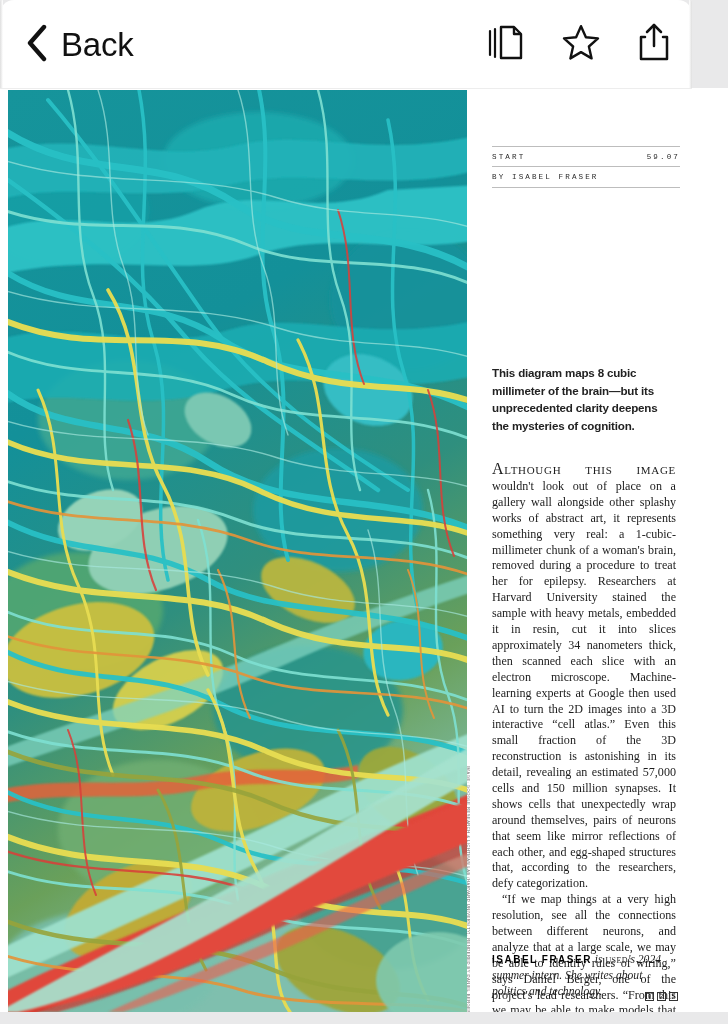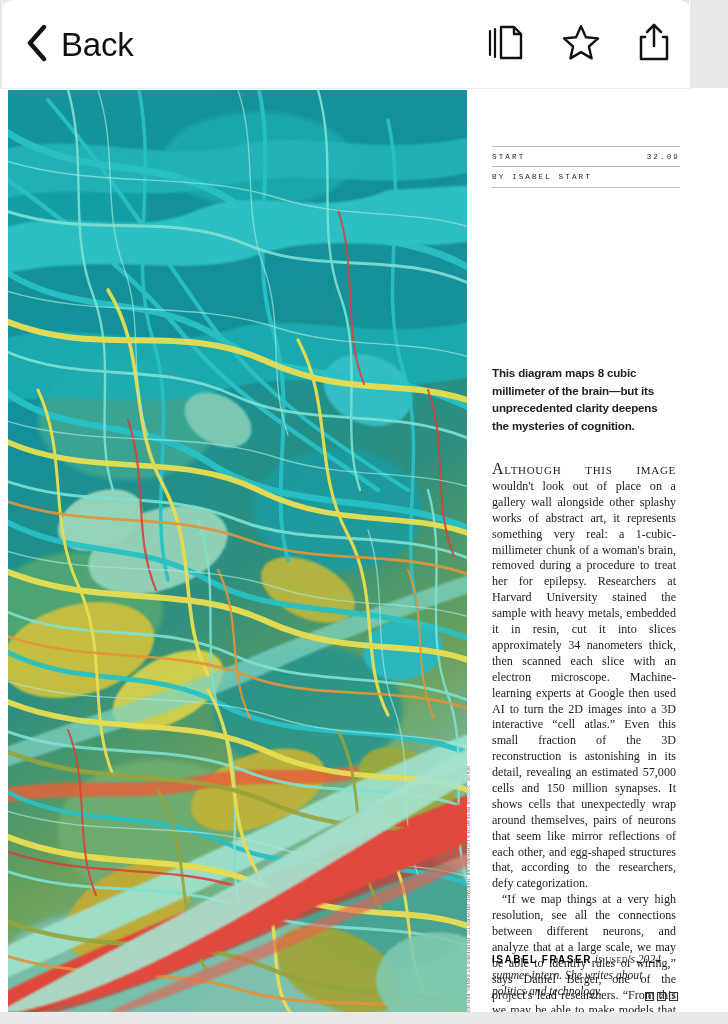--- a/index.html
+++ b/index.html
@@ -474,25 +474,25 @@
     </div>
 
     <div class="img-credit">IMAGE: GOOGLE RESEARCH &amp; LICHTMAN LAB (HARVARD UNIVERSITY), RENDERED BY DANIEL BERGER (HARVARD UNIVERSITY)</div>
 
     <div class="col">
 
       <div class="meta">
         <div class="rule"></div>
         <div class="meta-row">
           <span>START</span>
-          <span>32.09</span>
+          <span>59.07</span>
         </div>
         <div class="rule"></div>
         <div class="meta-row byline">
-          <span>BY ISABEL START</span>
+          <span>BY ISABEL FRASER</span>
         </div>
         <div class="rule"></div>
       </div>
 
 
       <div class="deck">This diagram maps 8 cubic millimeter of the brain—but its unprecedented clarity deepens the mysteries of cognition.</div>
 
       <div class="body">
         <p><span class="lead-in">Although this image</span><span> wouldn't look out of place on a gallery wall alongside other splashy works of abstract art, it represents something very real: a 1-cubic-millimeter chunk of a woman's brain, removed during a procedure to treat her for epilepsy. Researchers at Harvard University stained the sample with heavy metals, embedded it in resin, cut it into slices approximately 34 nanometers thick, then scanned each slice with an electron microscope. Machine-learning experts at Google then used AI to turn the 2D images into a 3D interactive “cell atlas.” Even this small fraction of the 3D reconstruction is astonishing in its detail, revealing an estimated 57,000 cells and 150 million synapses. It shows cells that unexpectedly wrap around themselves, pairs of neurons that seem like mirror reflections of each other, and egg-shaped structures that, according to the researchers, defy categorization.</span></p>
         <p><span>“If we map things at a very high resolution, see all the connections between different neurons, and analyze that at a large scale, we may be able to identify rules of wiring,” says Daniel Berger, one of the project's lead researchers. “From this we may be able to make models that mechanistically explain how thinking works or memory is stored.”</span><span class="endmark"></span></p>

